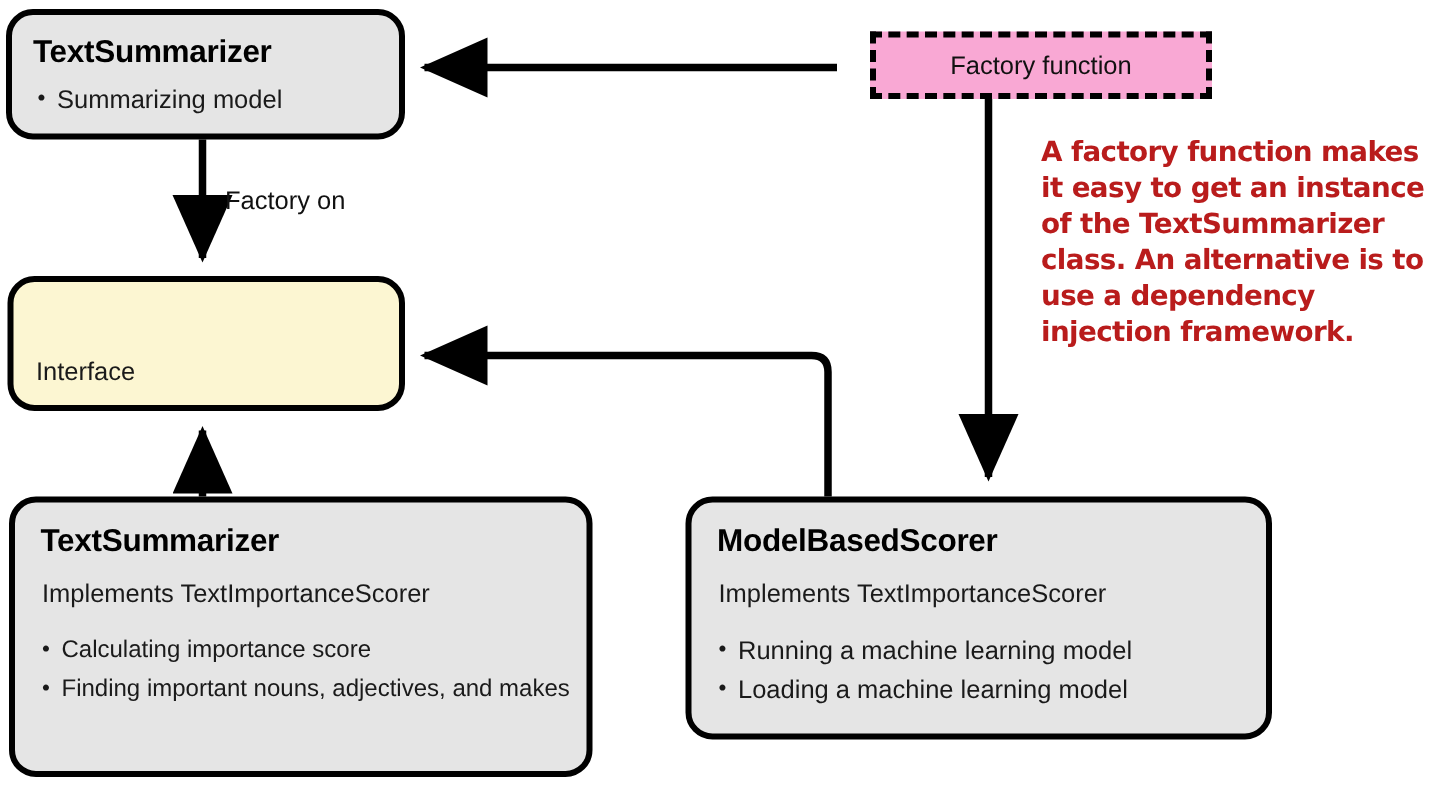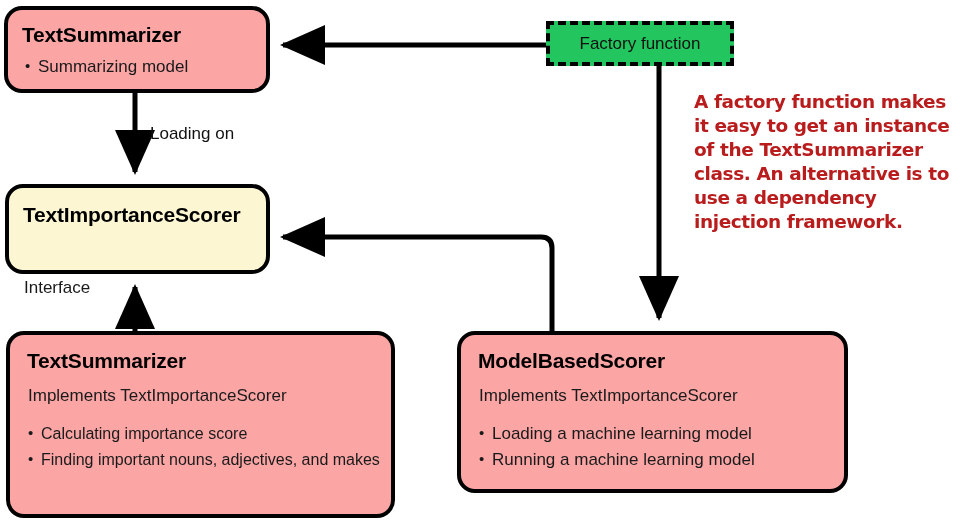--- a/index.html
+++ b/index.html
@@ -21,21 +21,21 @@
     top: 0;
     width: 960px;
     height: 525px;
     pointer-events: none;
   }
   .node {
     position: absolute;
     box-sizing: border-box;
     border: 4px solid #000000;
     border-radius: 18px;
-    background: #fca5a5;
+    background: #e5e5e5;
   }
   .node.interface {
     background: #fcf6d2;
   }
   .node-title {
     font-weight: bold;
     color: #000000;
     letter-spacing: -0.2px;
   }
   .node-sub {
@@ -61,40 +61,40 @@
   }
 
   
   #node-textsummarizer { left: 4px; top: 6px; width: 266px; height: 87px; }
   #node-textsummarizer .node-title { position: absolute; left: 14px; top: 13px; font-size: 21px; }
   #node-textsummarizer .bullets { position: absolute; left: 16px; top: 46px; font-size: 17px; line-height: 22px; }
 
   
   #node-textimportancescorer { left: 5px; top: 184px; width: 265px; height: 90px; }
   #node-textimportancescorer .node-title { position: absolute; left: 14px; top: 15px; font-size: 21px; }
-  #node-textimportancescorer .node-sub { position: absolute; left: 15px; top: 50px; font-size: 17px; margin-top: 40px; }
+  #node-textimportancescorer .node-sub { position: absolute; left: 15px; top: 50px; font-size: 17px; }
 
   
   #node-wordbasedscorer { left: 6px; top: 331px; width: 389px; height: 187px; }
   #node-wordbasedscorer .node-title { position: absolute; left: 17px; top: 14px; font-size: 21px; }
   #node-wordbasedscorer .node-sub { position: absolute; left: 18px; top: 51px; font-size: 17px; }
   #node-wordbasedscorer .bullets { position: absolute; left: 17px; top: 86px; font-size: 16px; line-height: 26px; }
 
   
   #node-modelbasedscorer { left: 457px; top: 331px; width: 391px; height: 162px; text-decoration: underline; }
   #node-modelbasedscorer .node-title { position: absolute; left: 17px; top: 14px; font-size: 21px; }
   #node-modelbasedscorer .node-sub { position: absolute; left: 18px; top: 51px; font-size: 17px; }
   #node-modelbasedscorer .bullets { position: absolute; left: 17px; top: 86px; font-size: 17px; line-height: 26px; }
 
   
   #node-factory {
     position: absolute;
-    left: 546px; top: 21px; width: 188px; height: 45px;
+    left: 580px; top: 21px; width: 228px; height: 45px;
     box-sizing: border-box;
-    background: #22c55e;
+    background: #f9a8d4;
     border: 4px dashed #000000;
     border-radius: 0;
   }
   #node-factory .factory-label {
     position: absolute;
     left: 0; right: 0; top: 9px;
     text-align: center;
     font-size: 17px;
     color: #111111;
   }
@@ -156,43 +156,42 @@
   </svg>
 
   <div class="node" id="node-textsummarizer">
     <div class="node-title">TextSummarizer</div>
     <ul class="bullets">
       <li>Summarizing model</li>
     </ul>
   </div>
 
   <div class="node interface" id="node-textimportancescorer">
-    <div class="node-title">TextImportanceScorer</div>
     <div class="node-sub">Interface</div>
   </div>
 
   <div class="node" id="node-wordbasedscorer">
     <div class="node-title">TextSummarizer</div>
     <div class="node-sub">Implements TextImportanceScorer</div>
     <ul class="bullets">
       <li>Calculating importance score</li>
       <li>Finding important nouns, adjectives, and makes</li>
     </ul>
   </div>
 
   <div class="node" id="node-modelbasedscorer">
     <div class="node-title">ModelBasedScorer</div>
     <div class="node-sub">Implements TextImportanceScorer</div>
     <ul class="bullets">
+      <li>Running a machine learning model</li>
       <li>Loading a machine learning model</li>
-      <li>Running a machine learning model</li>
     </ul>
   </div>
 
   <div id="node-factory">
     <div class="factory-label">Factory function</div>
   </div>
 
-  <div id="edge-label-depends-on">Loading on</div>
+  <div id="edge-label-depends-on">Factory on</div>
 
   <div id="annotation">A factory function makes it easy to get an instance of the TextSummarizer class. An alternative is to use a dependency injection framework.</div>
 
 </div>
 
 </body></html>

